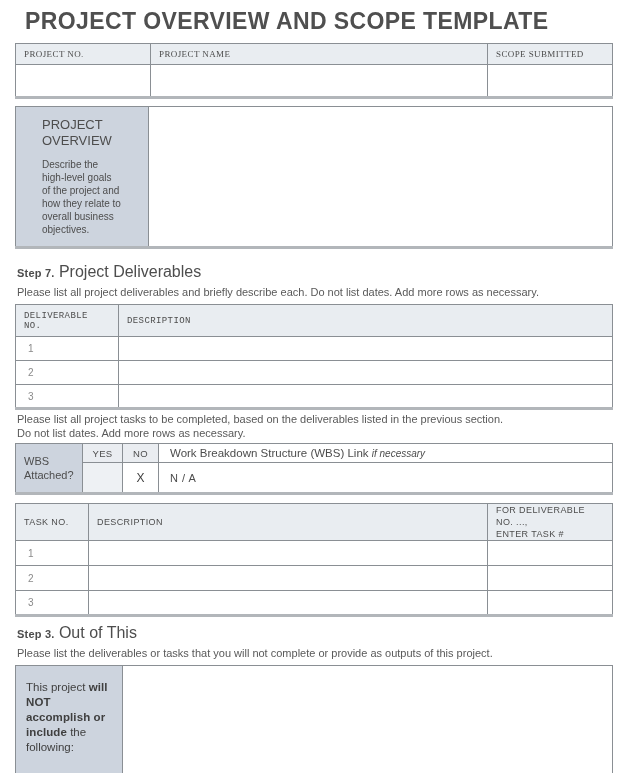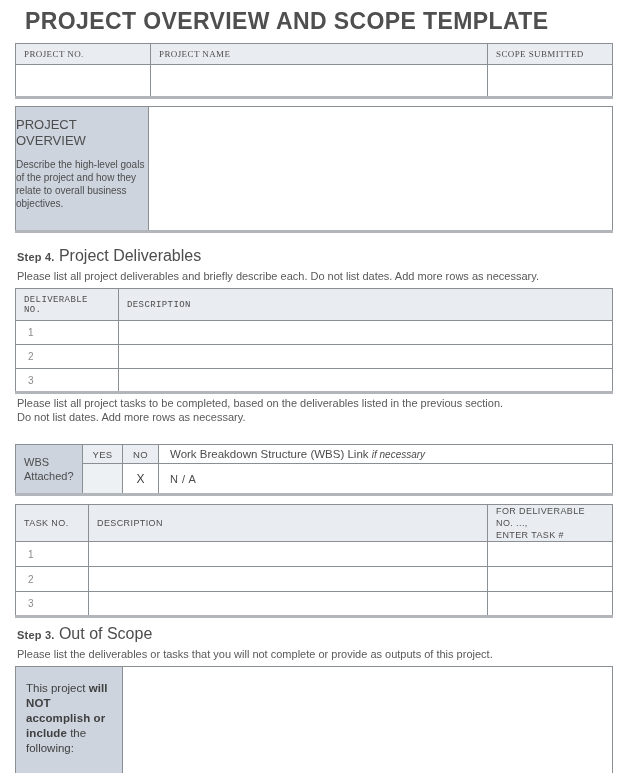--- a/index.html
+++ b/index.html
@@ -54,21 +54,21 @@
   .blank-cell { background: #ffffff; }
 
   
   .info-table { margin-top: 9px; font-family: Liberation Serif, serif; }
   .info-table .hdr-row { height: 21px; }
   .info-table .val-row { height: 33px; }
 
   
   .overview-table { margin-top: 7px; }
   .overview-table td { height: 103px; }
-  .overview-label { padding: 10px 0; }
+  .overview-label { padding: 10px 26px; }
   .overview-label .ov-heading {
     font-size: 13px;
     line-height: 16px;
     margin-bottom: 9px;
     color: #4d4d4d;
   }
   .overview-label .ov-desc {
     font-size: 10px;
     line-height: 13px;
     color: #4d4d4d;
@@ -92,21 +92,21 @@
     line-height: 14px;
     color: #595959;
   }
 
   
   .deliv-table { margin-top: 5px; }
   .deliv-table .hdr-row { height: 32px; font-family: Liberation Mono, monospace; }
   .deliv-table .data-row { height: 24px; }
 
   
-  .wbs-table { margin-top: 20px; padding-left: 28px; }
+  .wbs-table { margin-top: 3px; padding-left: 28px; }
   .wbs-table .hdr-row { height: 19px; }
   .wbs-table .val-row { height: 31px; }
   .wbs-label { font-size: 11px; line-height: 14px; vertical-align: middle; padding-left: 8px; }
   .yesno-hdr { background: #eaedf1; font-size: 9.5px; letter-spacing: 0.3px; color: #4d4d4d; text-align: center; padding: 0 2px; }
   .yes-empty { background: #eef1f4; }
   .x-cell { text-align: center; font-size: 12px; color: #3f3f3f; padding: 0 2px; }
   .wbs-link-hdr { font-size: 11.5px; color: #4d4d4d; padding-left: 11px; }
   .wbs-link-note { font-style: italic; font-size: 10px; }
   .na-cell { font-size: 11px; color: #4d4d4d; padding-left: 11px; letter-spacing: 0.5px; }
 
@@ -159,21 +159,21 @@
       <td class="label-cell overview-label">
         <div class="ov-heading">PROJECT OVERVIEW</div>
         <div class="ov-desc">Describe the high-level goals of the project and how they relate to overall business objectives.</div>
       </td>
       <td class="blank-cell"></td>
     </tr>
   </tbody>
     </table>
 
   <div class="step-heading">
-    <span class="step-label">Step 4.</span>
+    <span class="step-label">Step 7.</span>
     <span>Project Deliverables</span>
   </div>
   <div class="instructions">Please list all project deliverables and briefly describe each. Do not list dates. Add more rows as necessary.</div>
 
   <table class="deliv-table">
     <colgroup>
         <col style="width:103px">
         <col style="width:494px">
       </colgroup>
     <tbody>
@@ -254,21 +254,21 @@
     <tr class="data-row">
       <td class="num-cell">3</td>
       <td class="blank-cell"></td>
       <td class="blank-cell"></td>
     </tr>
   </tbody>
     </table>
 
   <div class="step-heading" style="margin-top:6px">
     <span class="step-label">Step 3.</span>
-    <span>Out of Scope</span>
+    <span>Out of This</span>
   </div>
   <div class="instructions">Please list the deliverables or tasks that you will not complete or provide as outputs of this project.</div>
 
   <table class="scope-table">
     <colgroup>
         <col style="width:107px">
         <col style="width:490px">
       </colgroup>
     <tbody>
         <tr>

